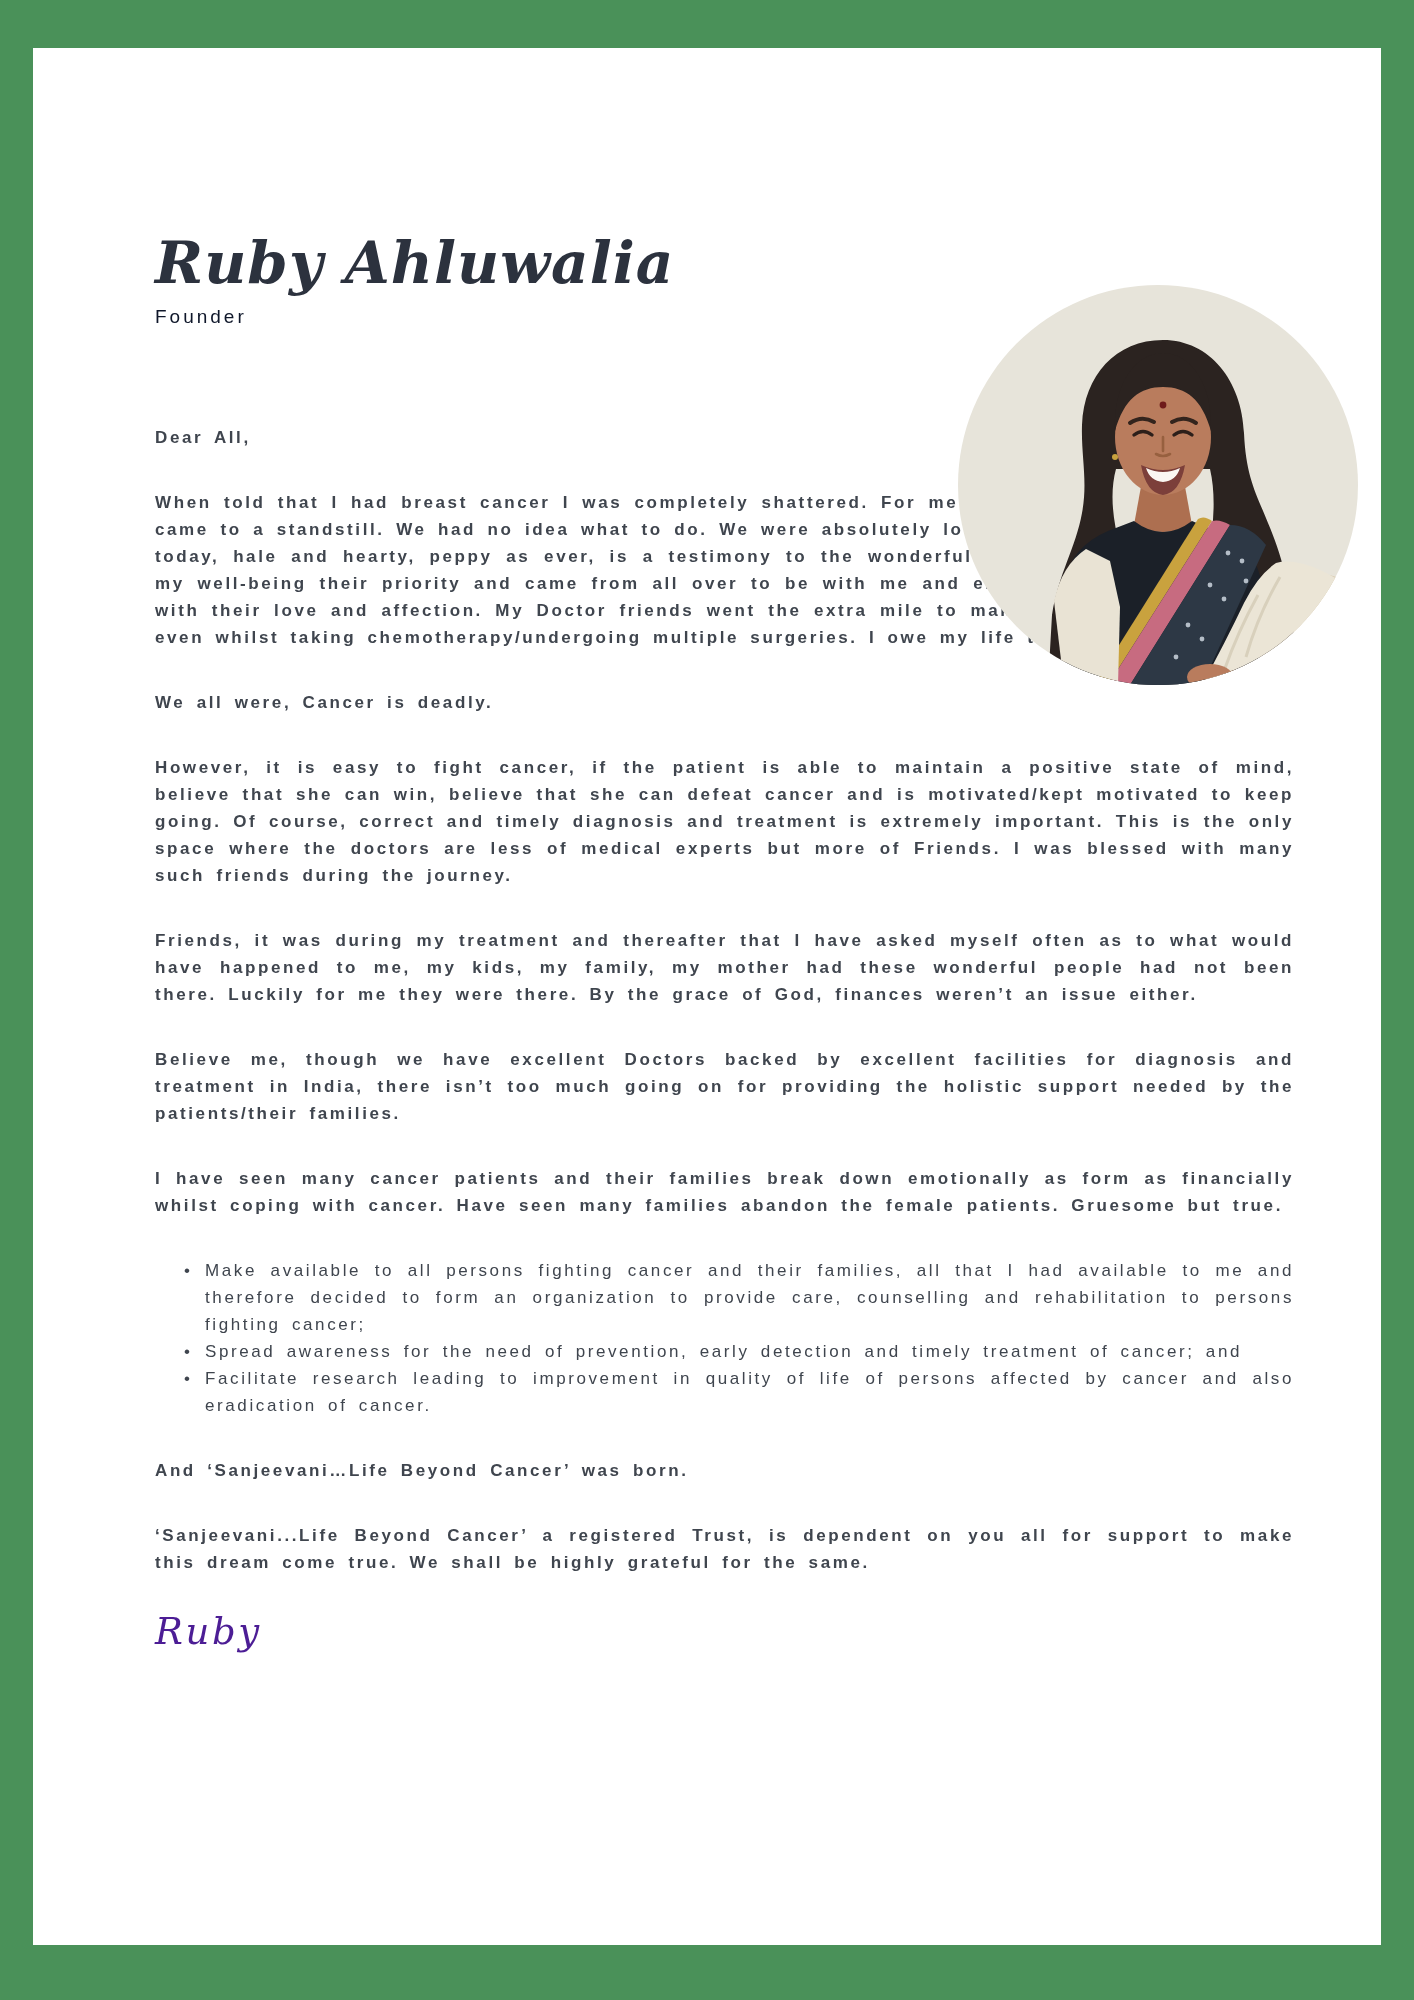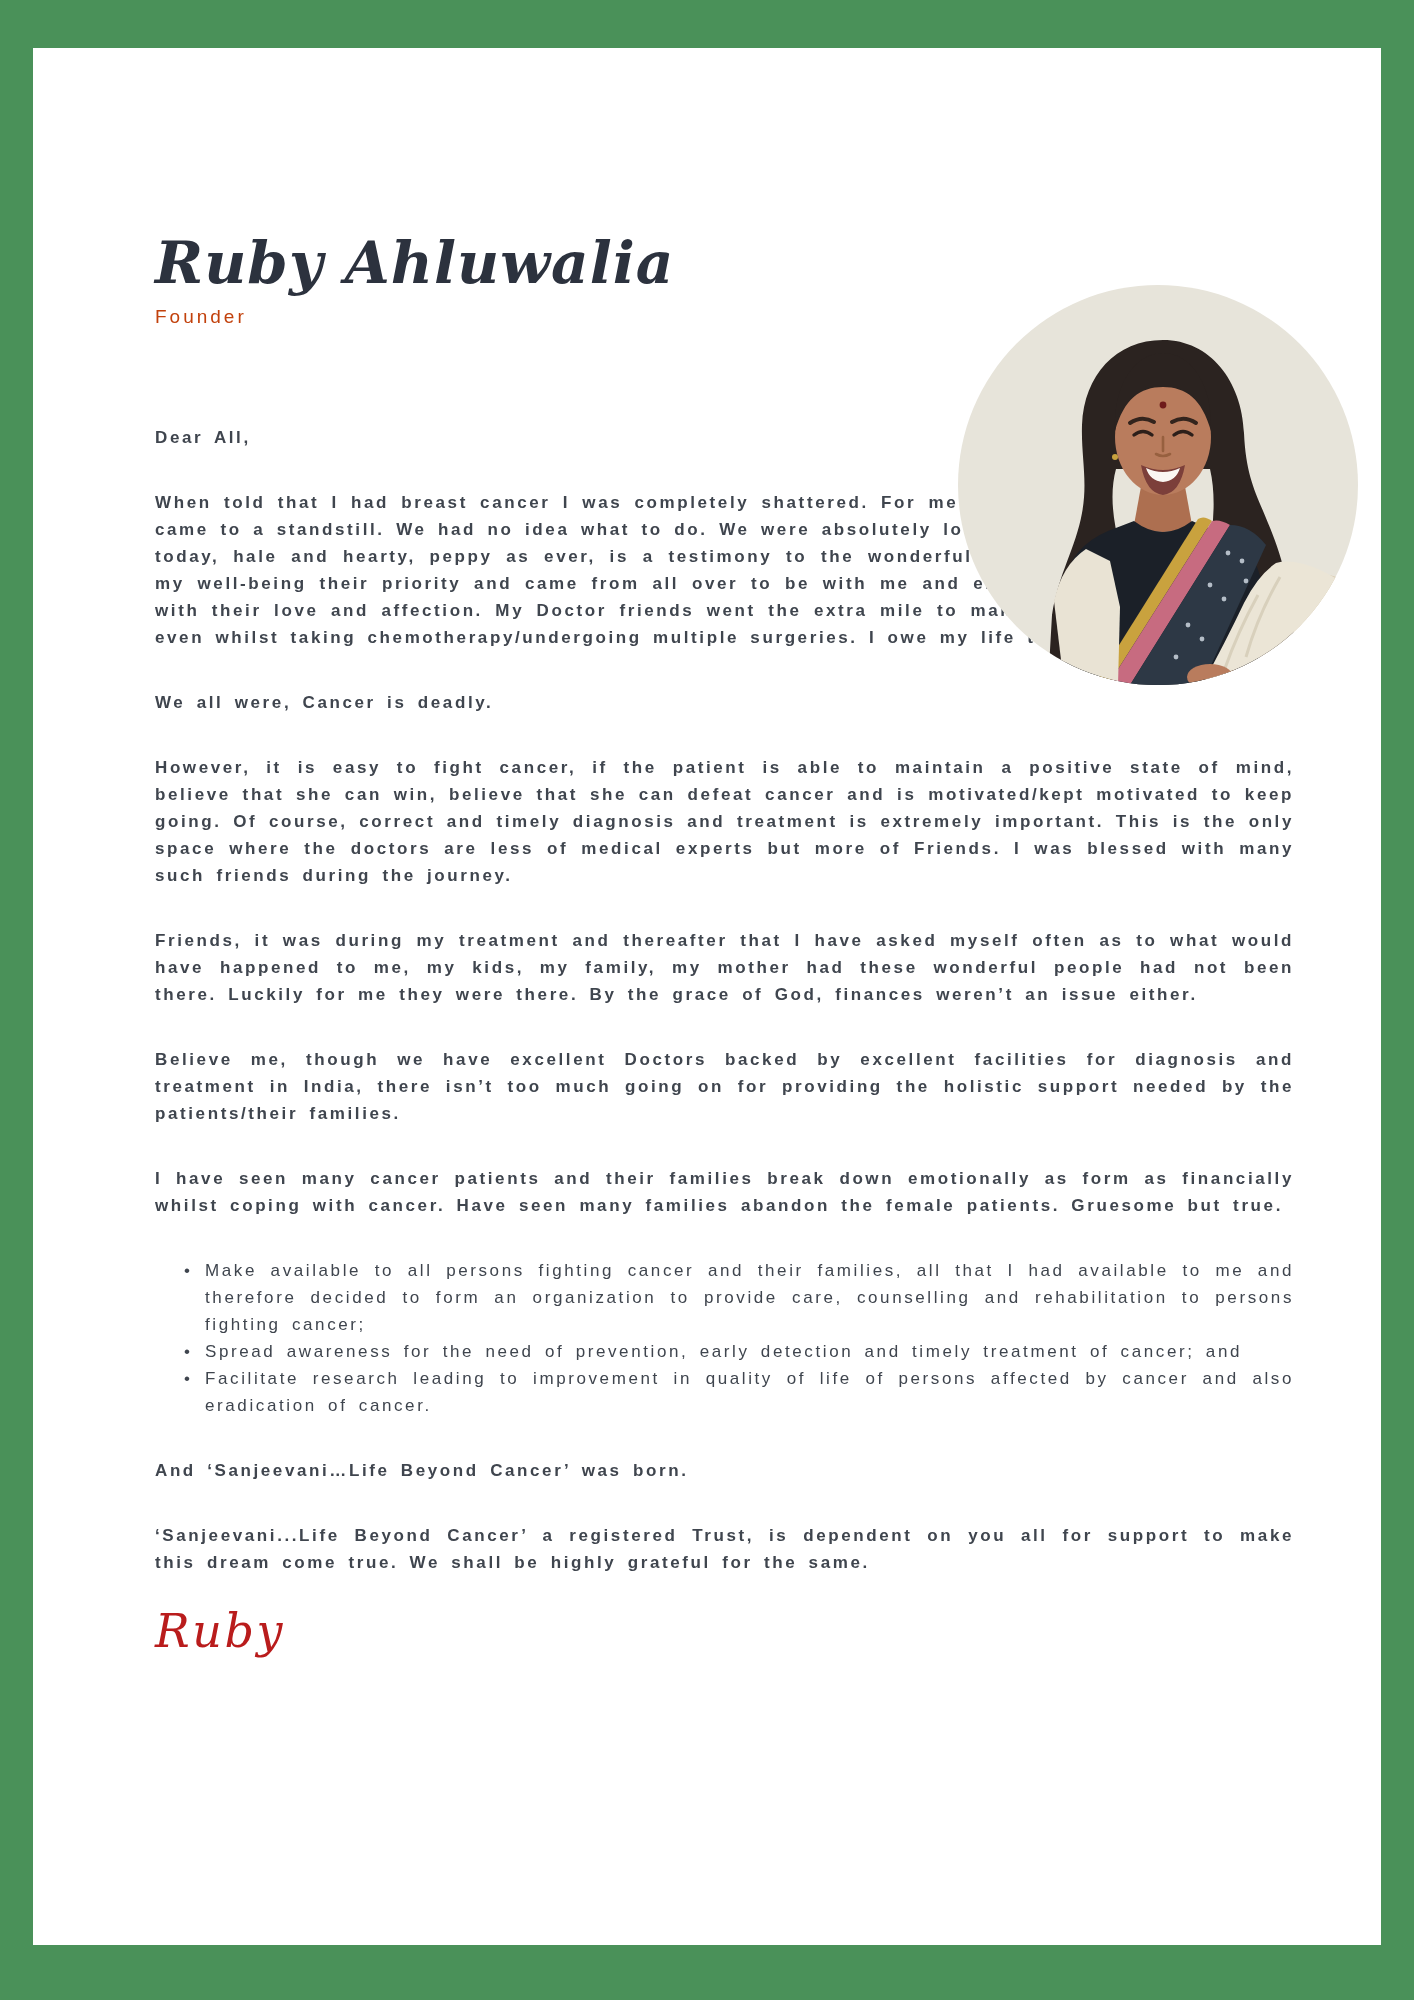--- a/index.html
+++ b/index.html
@@ -34,21 +34,21 @@
     font-style:italic;
     font-size:58px;
     line-height:1.15;
     color:#2c323e;
     letter-spacing:1px;
   }
   .founder-role {
     margin-top:9px;
     font-size:19px;
     letter-spacing:3px;
-    color:#c2410c;
+    color:#0f172a;
   }
   .letter {
     margin-top:96px;
     font-size:17px;
     line-height:27px;
     font-weight:300;
     color:#3f454e;
     letter-spacing:2.6px;
     word-spacing:4px;
   }
@@ -64,22 +64,22 @@
   }
   ul.dream-list li::before {
     content:"\2022";
     position:absolute;
     left:2px; top:0;
   }
   .signature {
     margin-top:42px;
     font-family:"DejaVu Serif", serif;
     font-style:italic;
-    font-size:46px;
-    color:#b91c1c;
+    font-size:37px;
+    color:#4c1d95;
   }
 </style>
 </head>
 <body>
 
 <div class="sheet">
   <div class="content">
 
     <div class="photo-wrap">
 

